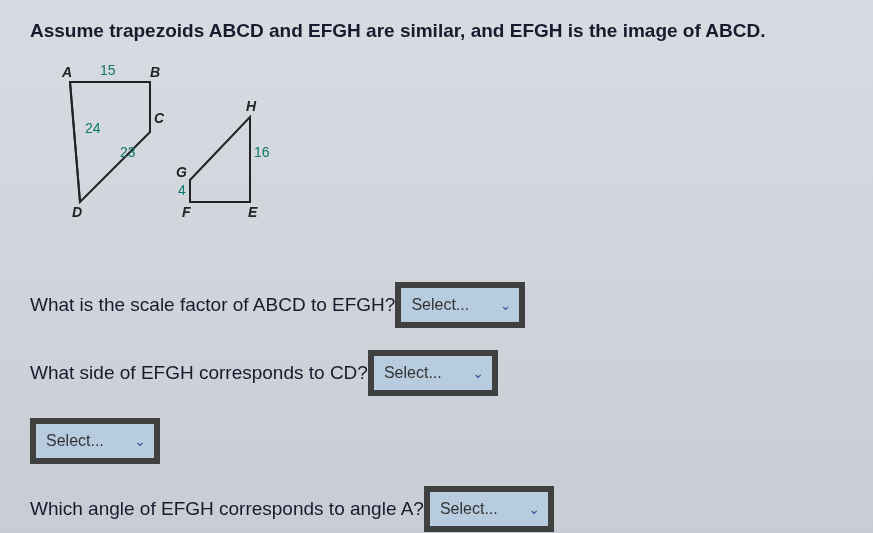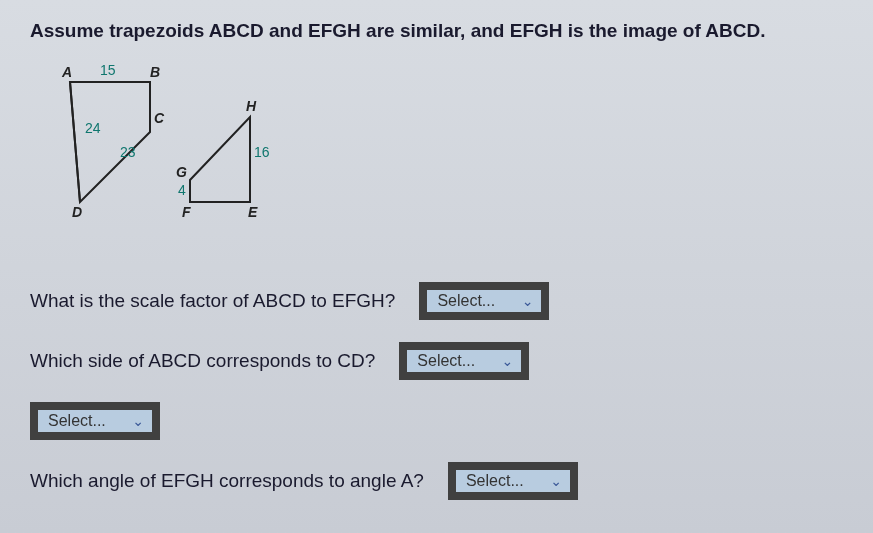--- a/index.html
+++ b/index.html
@@ -35,34 +35,34 @@
     }
     .fig-num {
       position: absolute;
       font-size: 14px;
       color: #0f766e;
     }
     .questions { margin-top: 10px; }
     .q-row {
       display: flex;
       align-items: center;
-      gap: 24px;
+      gap: 0;
       margin-bottom: 22px;
       font-size: 19px;
       color: #1a1a2e;
     }
     .select-box {
       display: inline-flex;
       align-items: center;
       justify-content: space-between;
-      border: 8px solid #404040;
+      border: 6px solid #404040;
       background: #b8cce0;
       padding: 4px 8px 4px 10px;
       min-width: 130px;
-      height: 38px;
+      height: 46px;
       font-size: 16px;
       color: #333;
       cursor: pointer;
     }
     .select-box .chev {
       font-size: 14px;
       color: #3b5998;
       margin-left: 12px;
     }
   </style>
@@ -99,21 +99,21 @@
 <div class="questions">
   <div class="q-row">
     <span>What is the scale factor of ABCD to EFGH?</span>
     <div class="select-box">
       <span>Select...</span>
       <span class="chev">⌄</span>
     </div>
   </div>
 
   <div class="q-row">
-    <span>Which side of ABCD corresponds to CD?</span>
+    <span>What side of EFGH corresponds to CD?</span>
     <div class="select-box">
       <span>Select...</span>
       <span class="chev">⌄</span>
     </div>
   </div>
 
   <div class="q-row">
     <div class="select-box">
       <span>Select...</span>
       <span class="chev">⌄</span>

